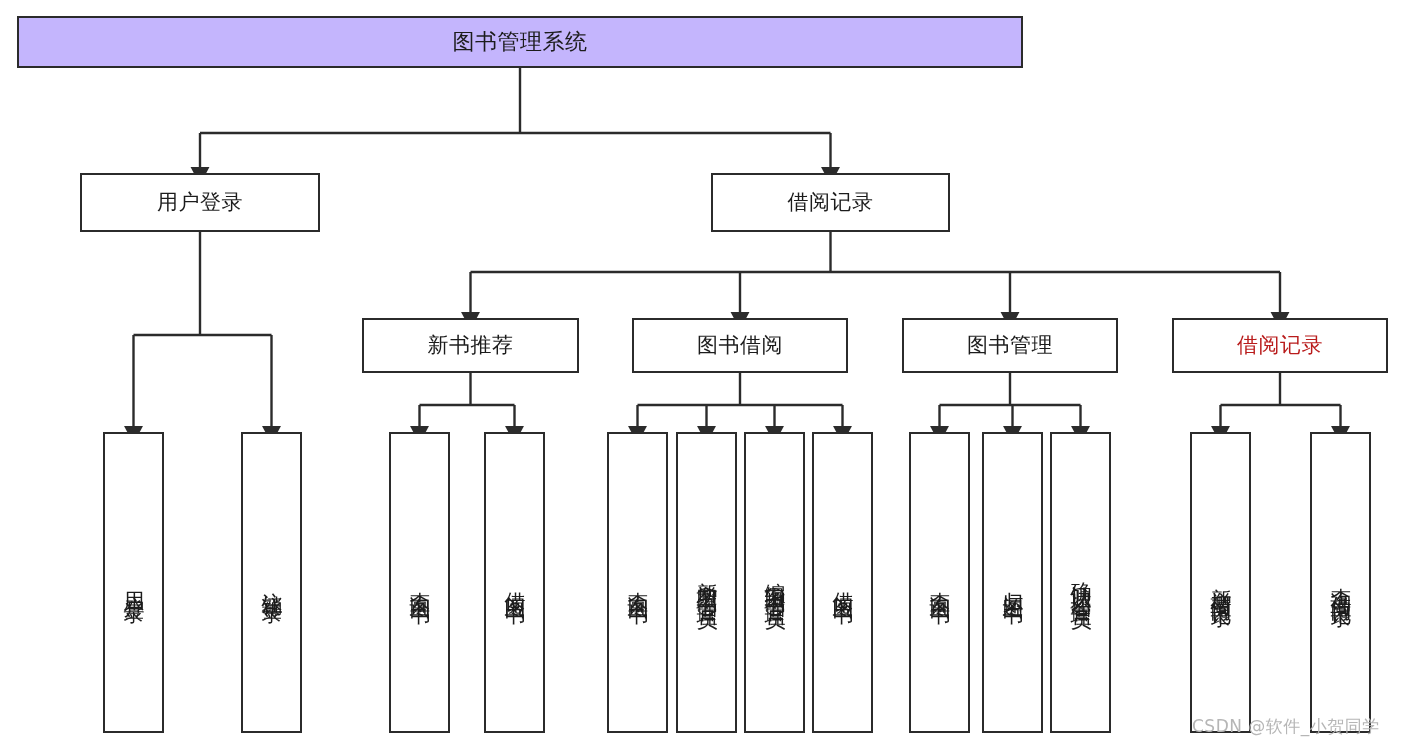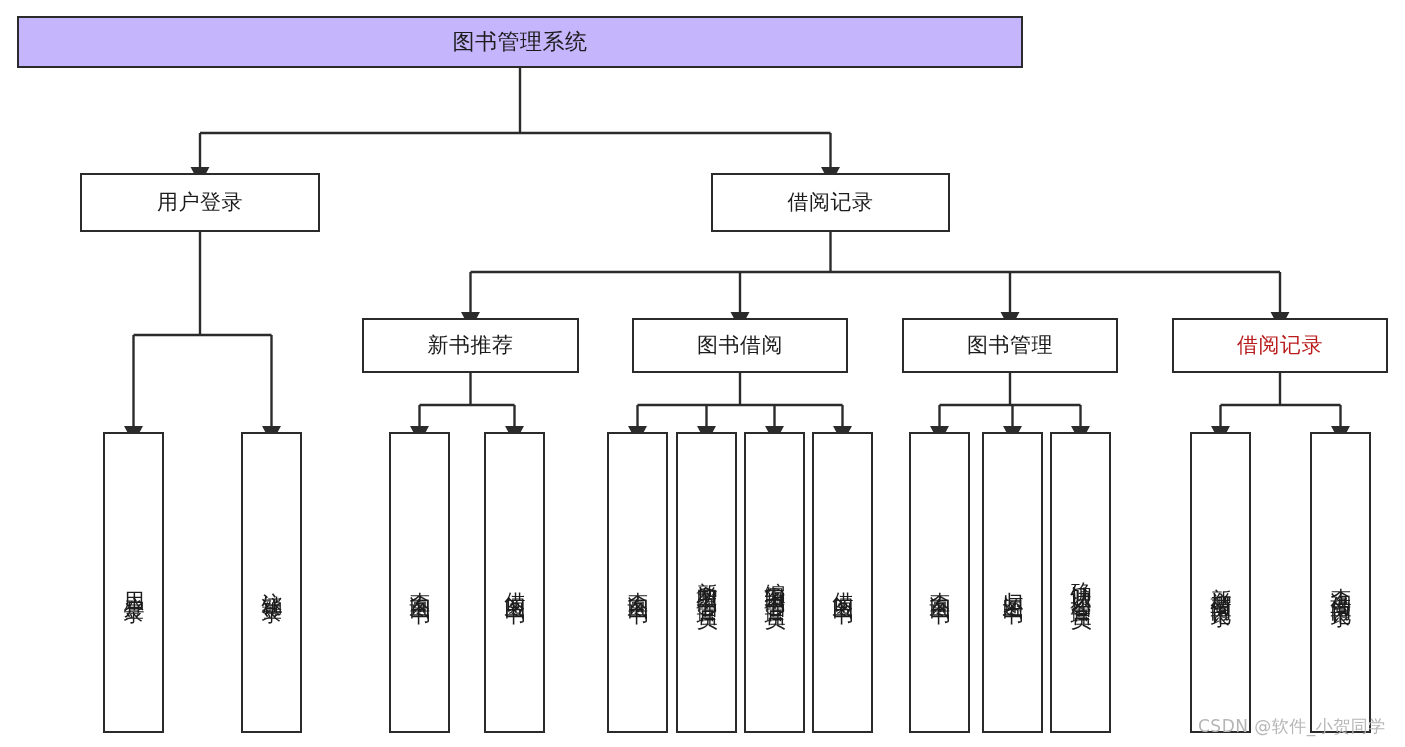--- a/index.html
+++ b/index.html
@@ -63,21 +63,20 @@
     line-height: 1;
     max-height: 100%;
   }
   #watermark {
     position: absolute;
     color: #b6b6b6;
     font-size: 17px;
     letter-spacing: 0.5px;
     white-space: nowrap;
     user-select: none;
-    margin-left: 6px;
   }
 </style>
 </head>
 <body>
 
 <div id="canvas">
   <svg id="wires" viewBox="0 0 1405 747" width="1405" height="747" xmlns="http://www.w3.org/2000/svg">
     <defs>
       <marker id="arrowhead" markerWidth="11" markerHeight="11" refX="2.2" refY="4" orient="auto" markerUnits="strokeWidth">
         <path d="M0,0 L0,8 L7.5,4 z" fill="#2b2b2b"></path>

